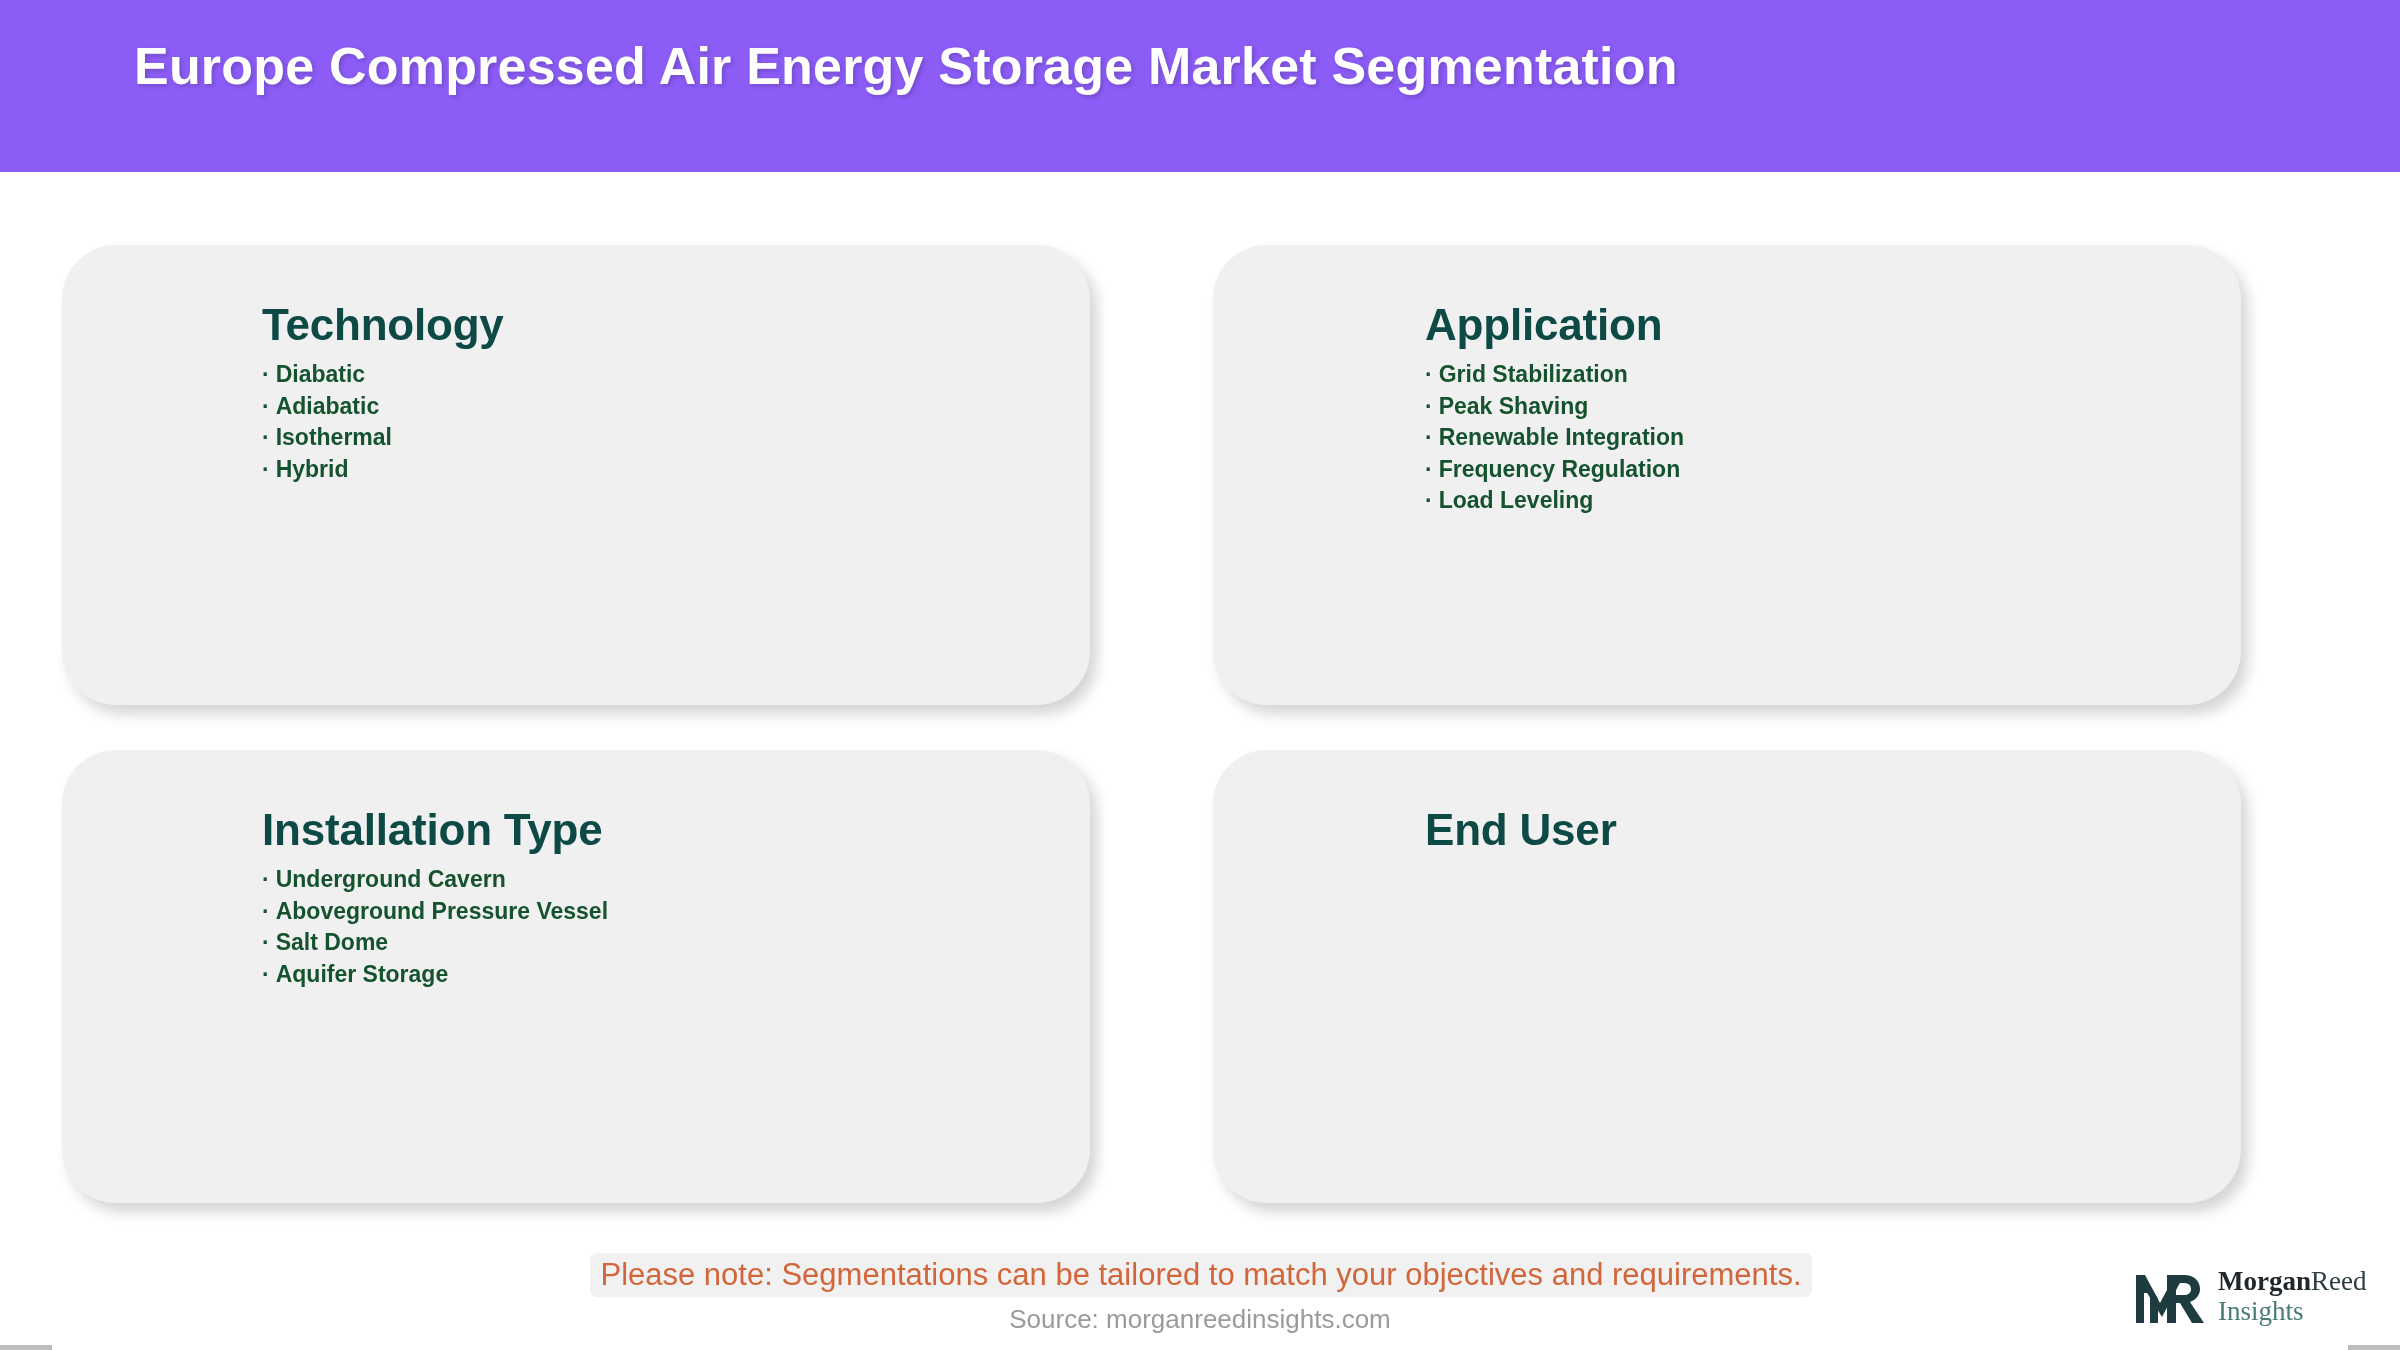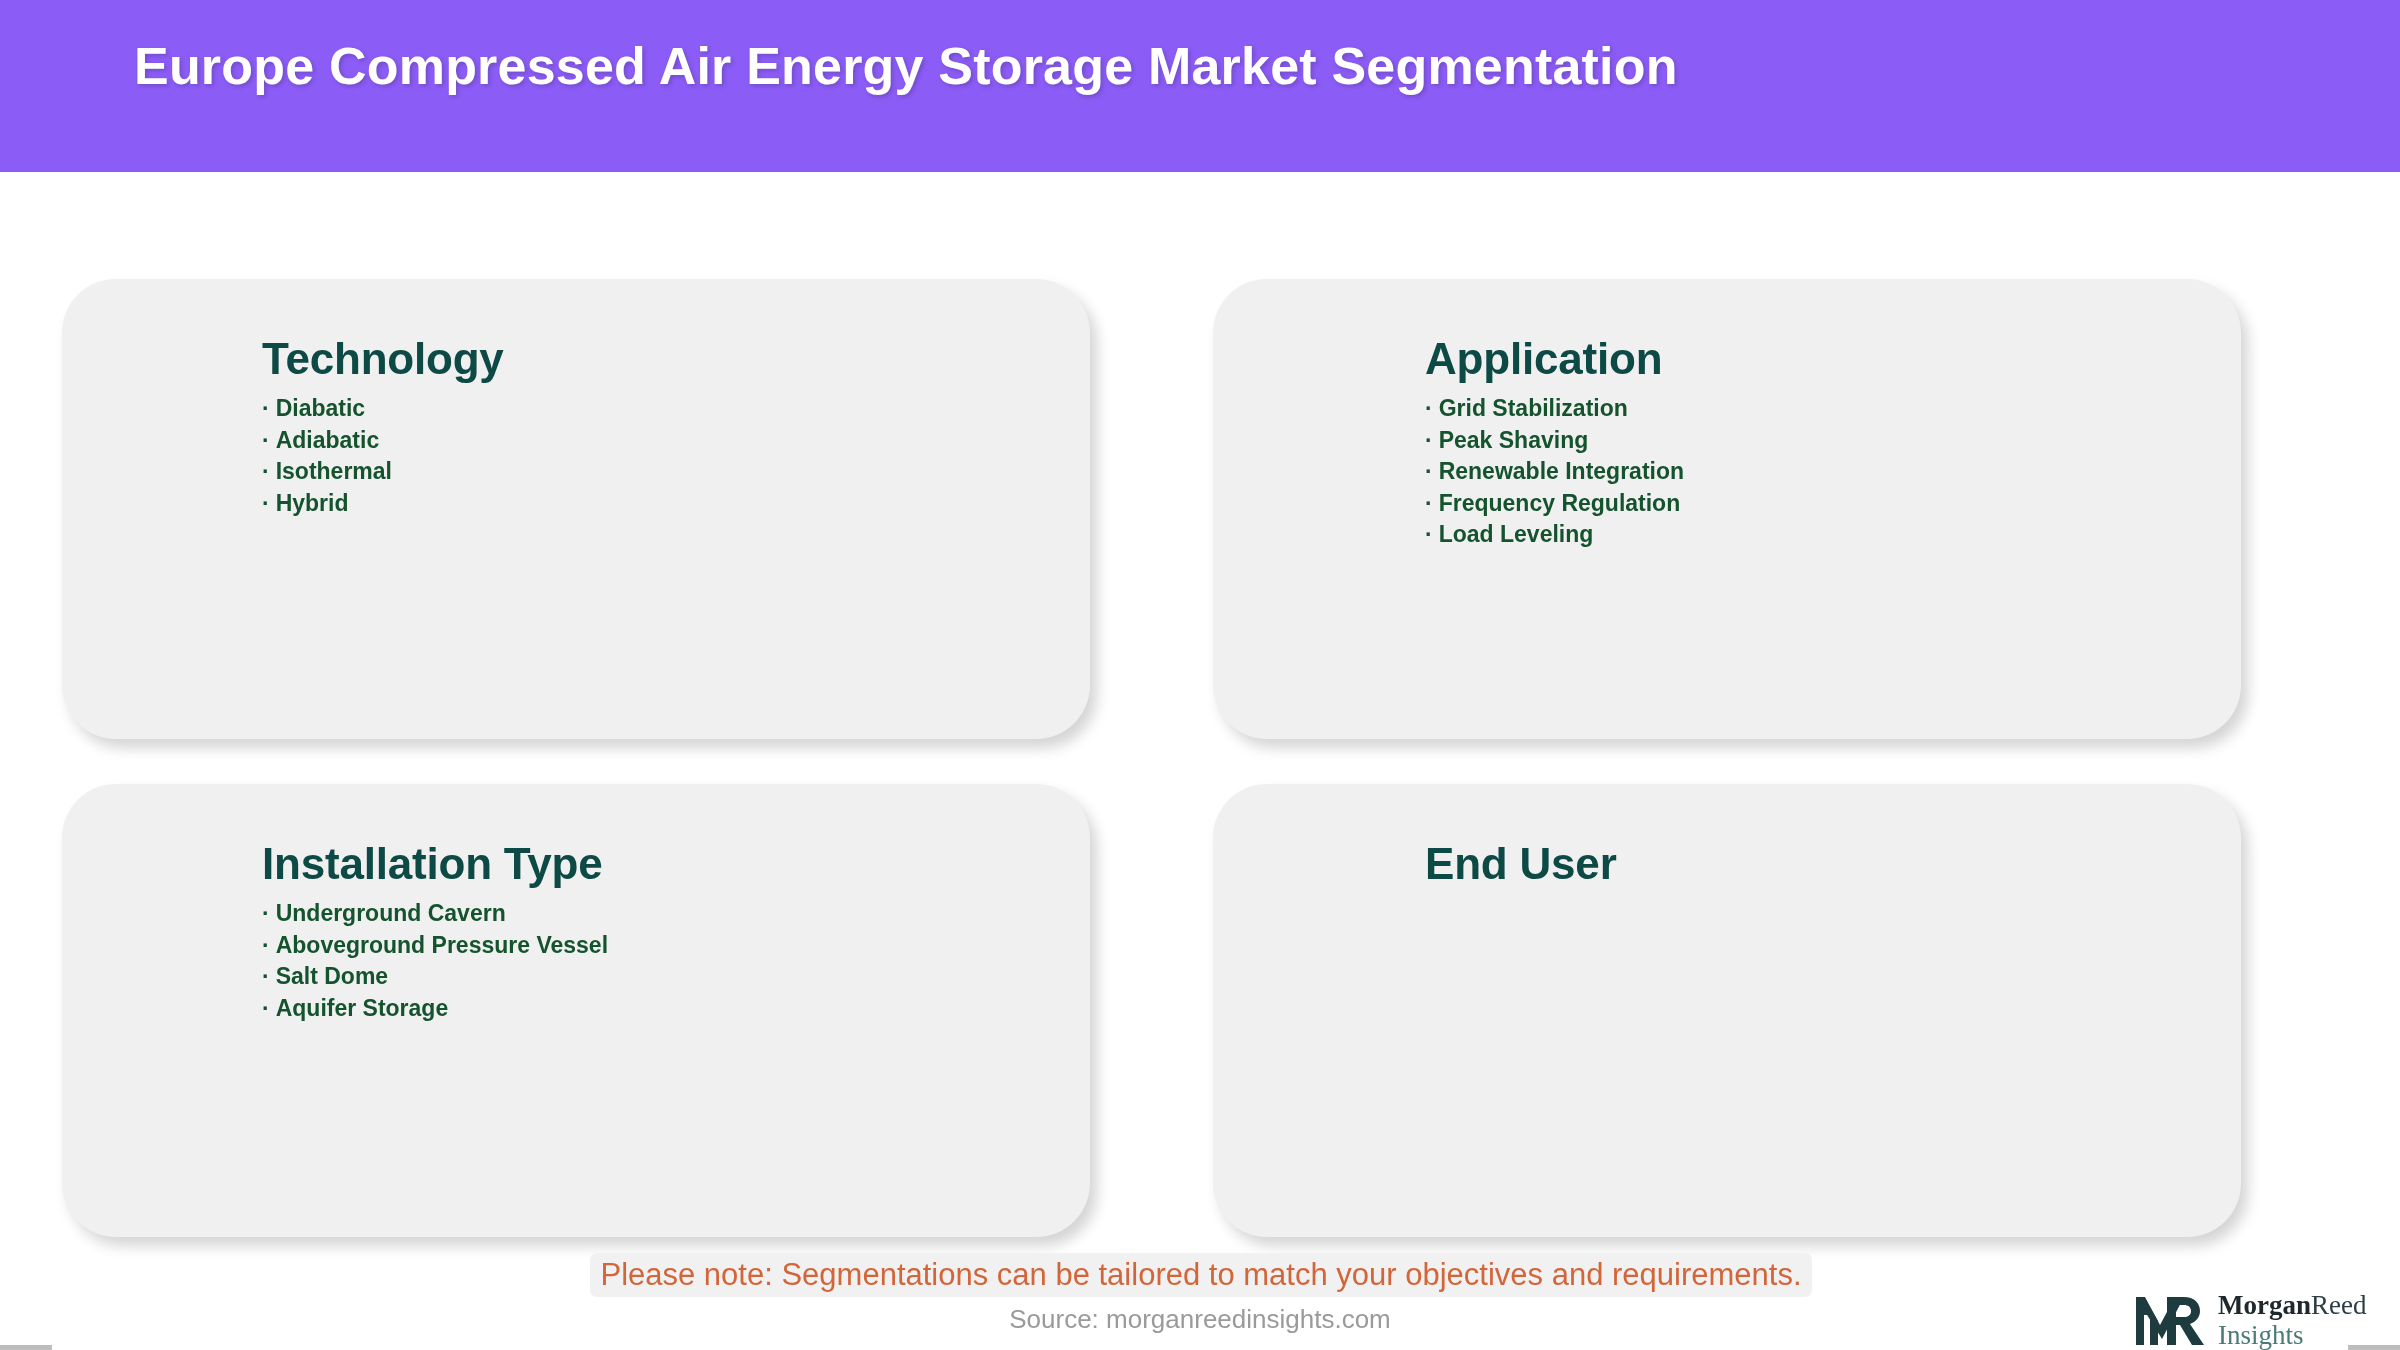--- a/index.html
+++ b/index.html
@@ -38,21 +38,20 @@
     white-space: nowrap;
   }
 
   
   .card-grid {
     position: absolute;
     left: 0;
     top: 172px;
     width: 2400px;
     height: 1060px;
-    margin-top: 34px;
   }
 
   .seg-card {
     position: absolute;
     background: #f0f0f0;
     border-radius: 54px;
     box-shadow: 7px 9px 14px rgba(0,0,0,0.17);
     padding-top: 56px;
   }
 
@@ -126,23 +125,22 @@
     font-size: 26px;
     color: #9a9a9a;
   }
 
   
   .brand-logo {
     position: absolute;
     left: 2134px;
     top: 1268px;
     display: flex;
-    align-items: center;
+    align-items: flex-end;
     gap: 12px;
-    margin-top: 24px;
   }
 
   .logo-mark {
     width: 72px;
     height: 52px;
     flex: none;
   }
 
   .logo-wordmark {
     display: flex;

